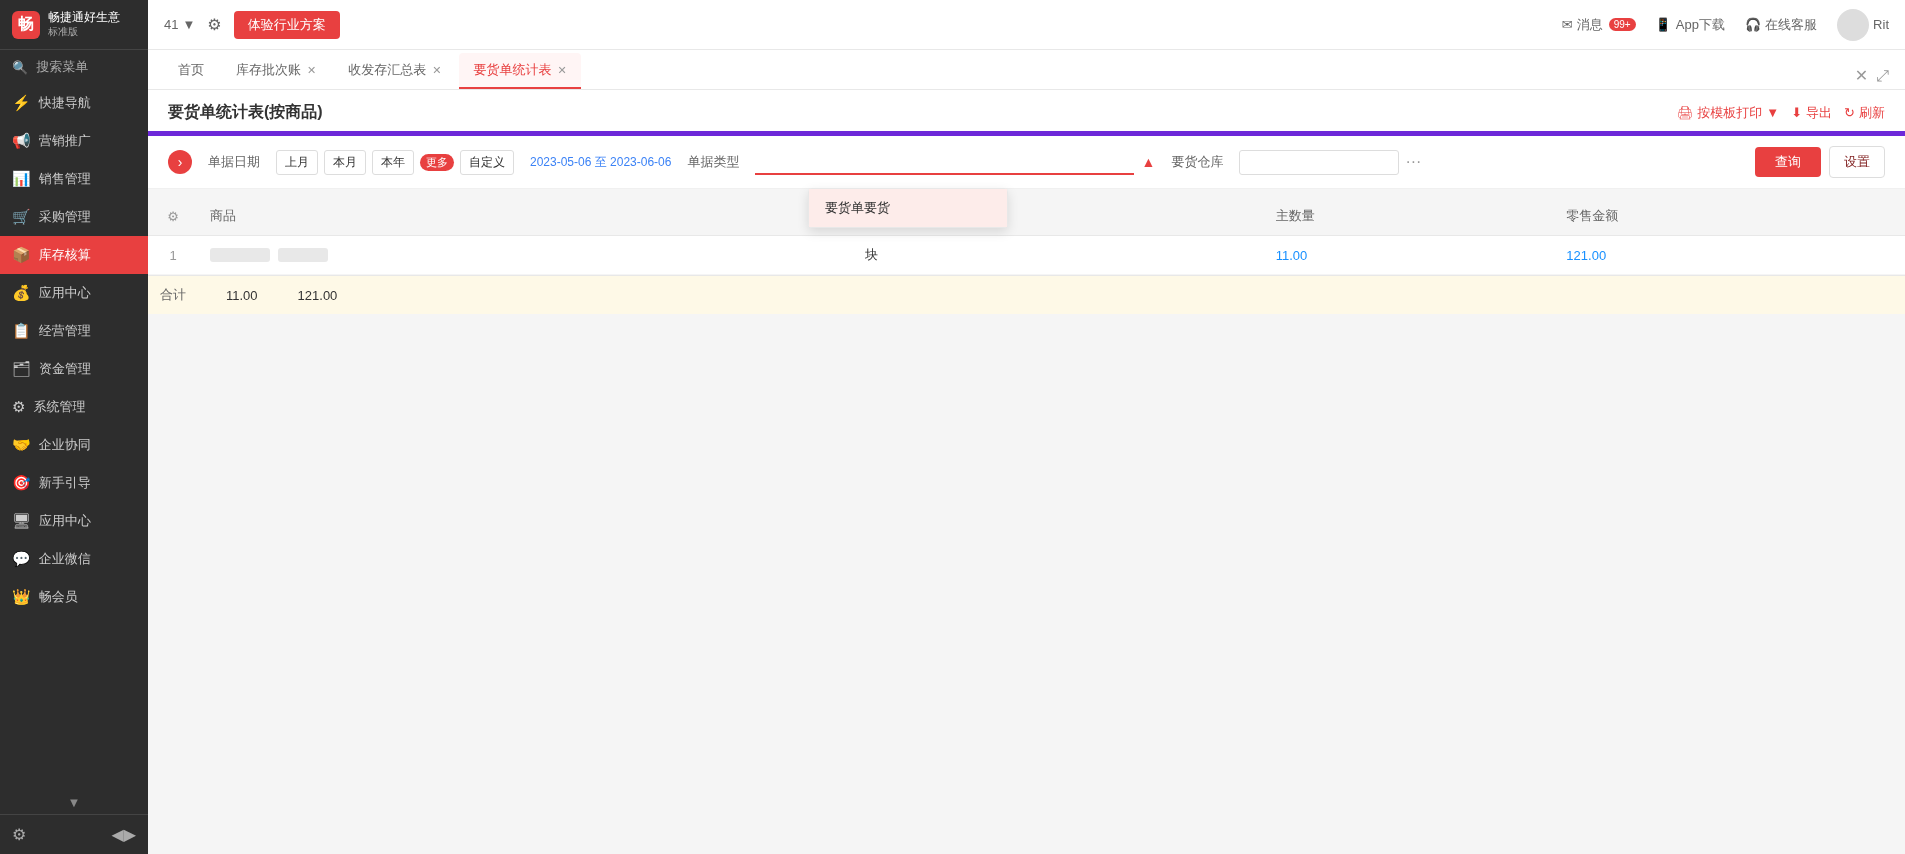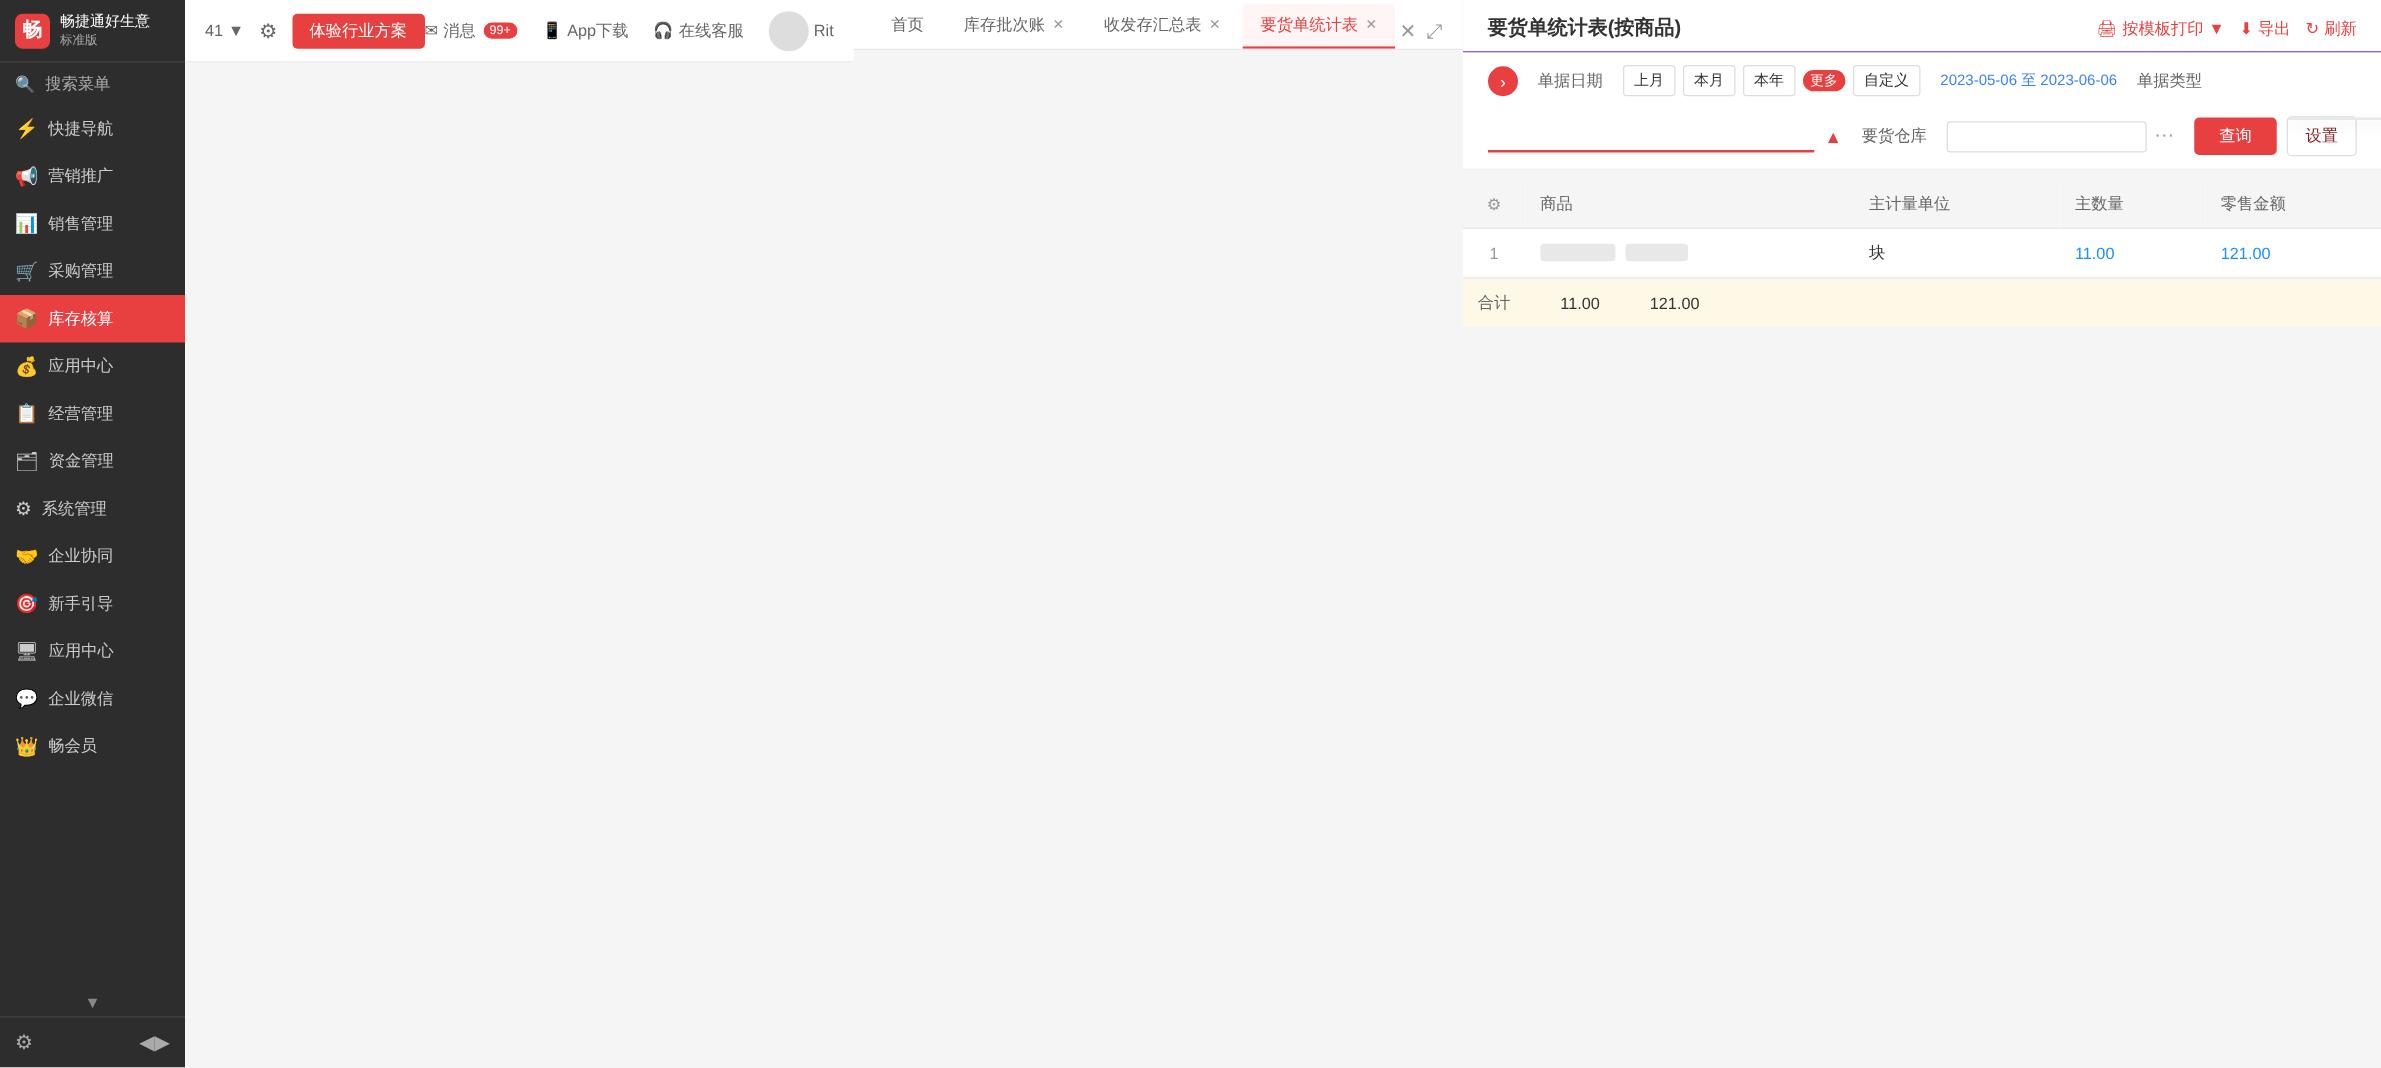--- a/index.html
+++ b/index.html
@@ -77,21 +77,21 @@
       justify-content: center;
       padding: 4px;
       color: #888;
       cursor: pointer;
     }
 
     
     .main {
       flex: 1;
       display: flex;
-      flex-direction: row;
+      flex-direction: column;
       overflow: hidden;
     }
 
     
     .header {
       height: 50px;
       background: #fff;
       border-bottom: 1px solid #e8e8e8;
       display: flex;
       align-items: center;
@@ -207,21 +207,21 @@
       background: #f5f5f5;
       padding: 0;
     }
 
     .page-header {
       background: #fff;
       padding: 12px 20px 8px;
       display: flex;
       align-items: center;
       justify-content: space-between;
-      border-bottom: 1px solid #6d28d9;
+      border-bottom: 5px solid #6d28d9;
     }
     .page-title {
       font-size: 16px;
       font-weight: bold;
       color: #333;
     }
     .page-header-actions {
       display: flex;
       align-items: center;
       gap: 12px;
@@ -618,20 +618,21 @@
         <input class="filter-warehouse-input" type="text" value="" style="">
         <span class="filter-more-icon">···</span>
       </div>
 
       <div class="filter-action-group">
         <button class="btn-query">查询</button>
         <button class="btn-settings">设置</button>
       </div>
 
       <div class="dropdown-overlay">
+        <div class="dropdown-item selected">要货单要货</div>
       </div>
     </div>
 
     <div class="table-wrapper">
       <table class="data-table">
         <thead>
           <tr>
             <th>
               <span class="table-settings-icon">⚙</span>
             </th>

